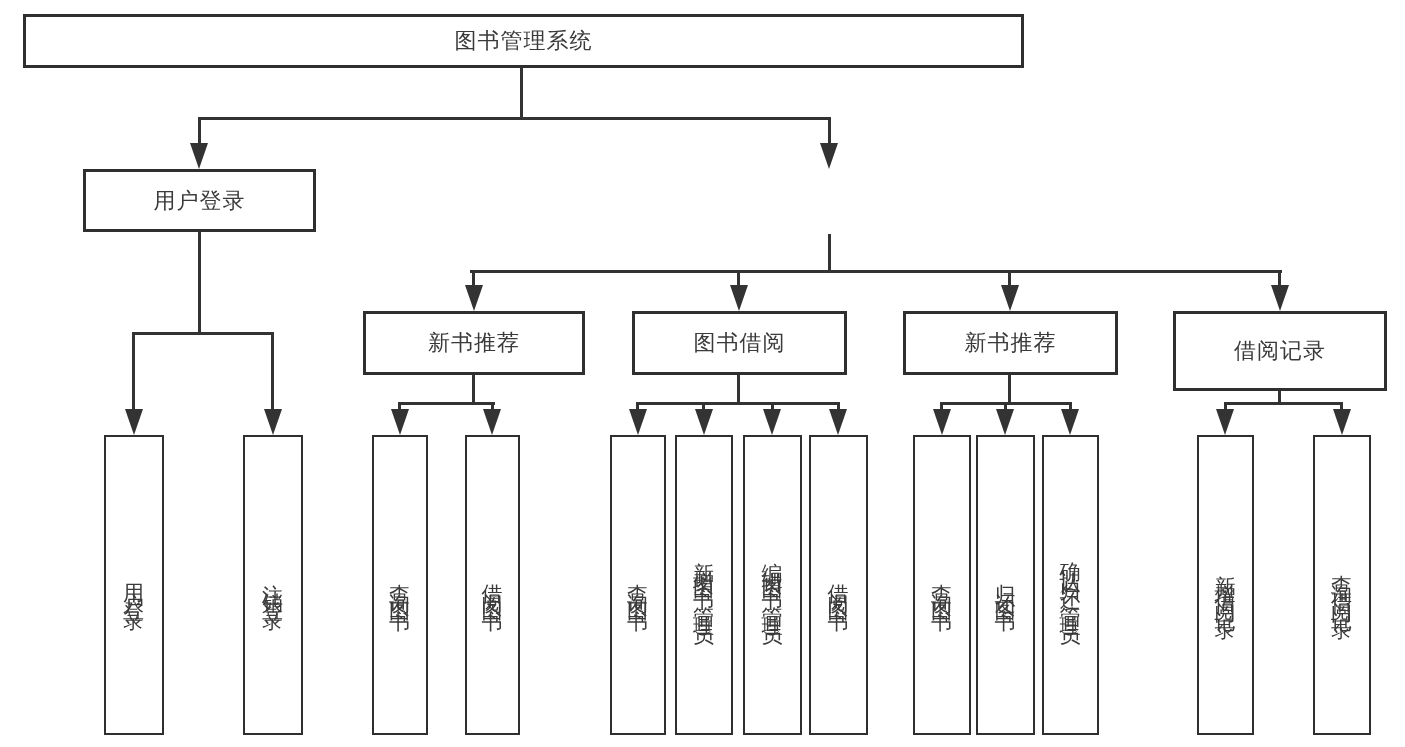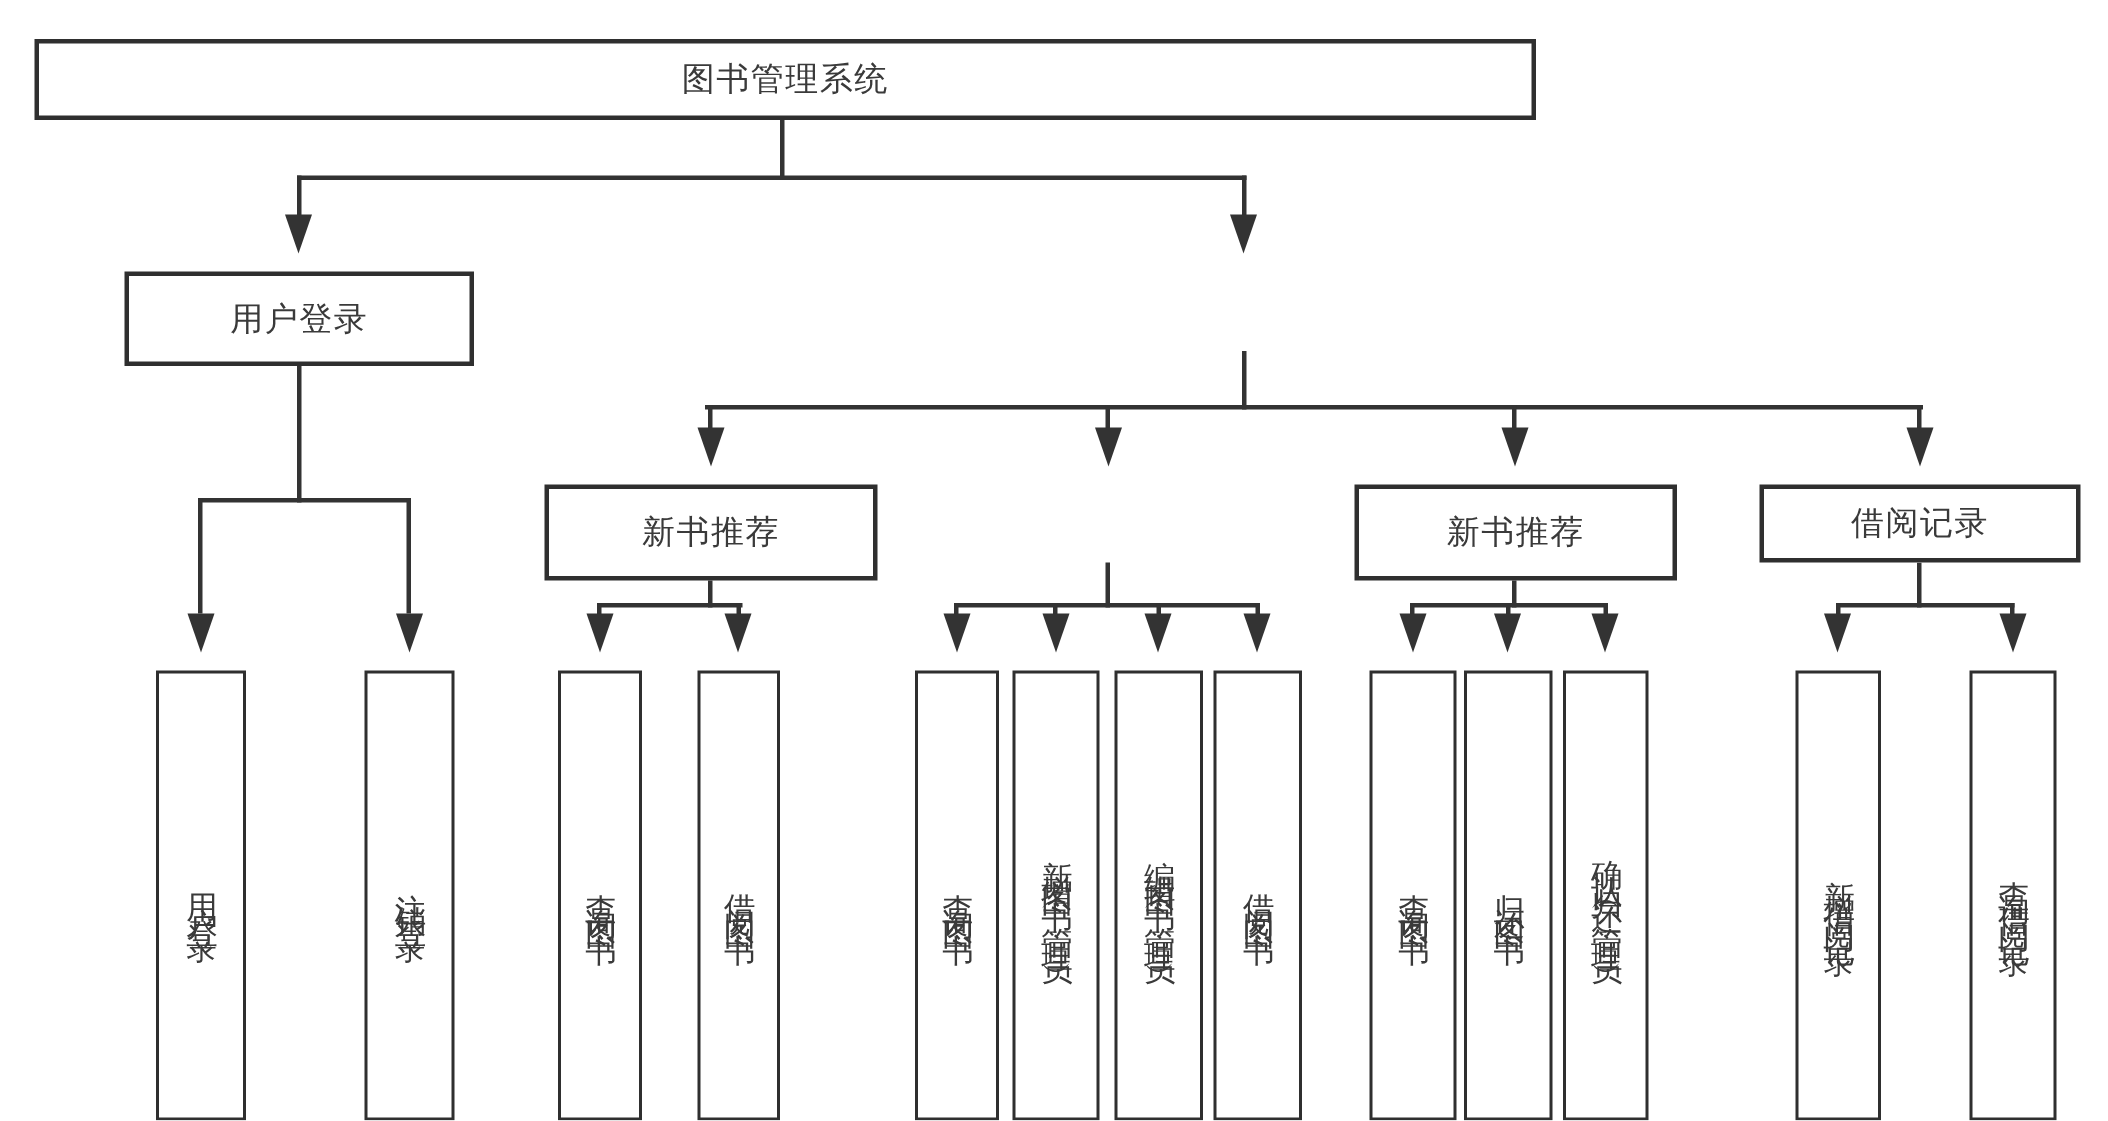--- a/index.html
+++ b/index.html
@@ -32,21 +32,20 @@
   }
   
   .node {
     position: absolute;
     box-sizing: border-box;
     background: #ffffff;
     border: 3px solid #2f2f2f;
     display: flex;
     align-items: center;
     justify-content: center;
-    margin-top: 12px;
   }
   .hlabel {
     font-size: 22px;
     letter-spacing: 1px;
     color: #3a3a3a;
     white-space: nowrap;
   }
   .leaf {
     border-width: 2.5px;
   }
@@ -138,26 +137,29 @@
 
   <div class="node" style="left:83px;top:169px;width:233px;height:63px">
     <span class="hlabel">用户登录</span>
   </div>
 
 
   <div class="node" style="left:363px;top:311px;width:222px;height:64px">
     <span class="hlabel">新书推荐</span>
   </div>
 
+  <div class="node" style="left:632px;top:311px;width:215px;height:64px">
+    <span class="hlabel">图书借阅</span>
+  </div>
 
   <div class="node" style="left:903px;top:311px;width:215px;height:64px">
     <span class="hlabel">新书推荐</span>
   </div>
 
-  <div class="node" style="left:1173px;top:311px;width:214px;height:52px">
+  <div class="node" style="left:1173px;top:311px;width:214px;height:80px">
     <span class="hlabel">借阅记录</span>
   </div>
 
   <div class="node leaf" style="left:104px;top:435px;width:60px;height:300px">
     <span class="vtext">用户登录</span>
   </div>
   <div class="node leaf" style="left:243px;top:435px;width:60px;height:300px">
     <span class="vtext">注销登录</span>
   </div>
 

